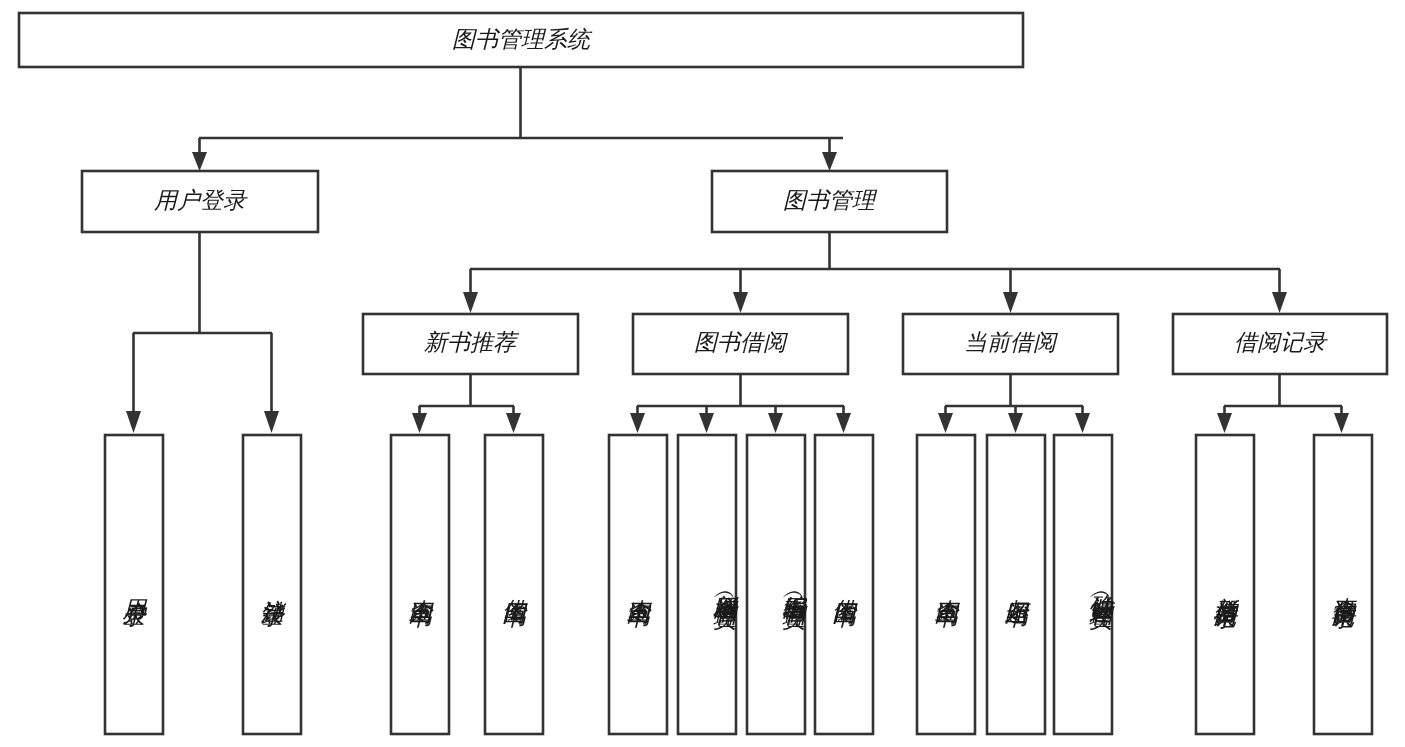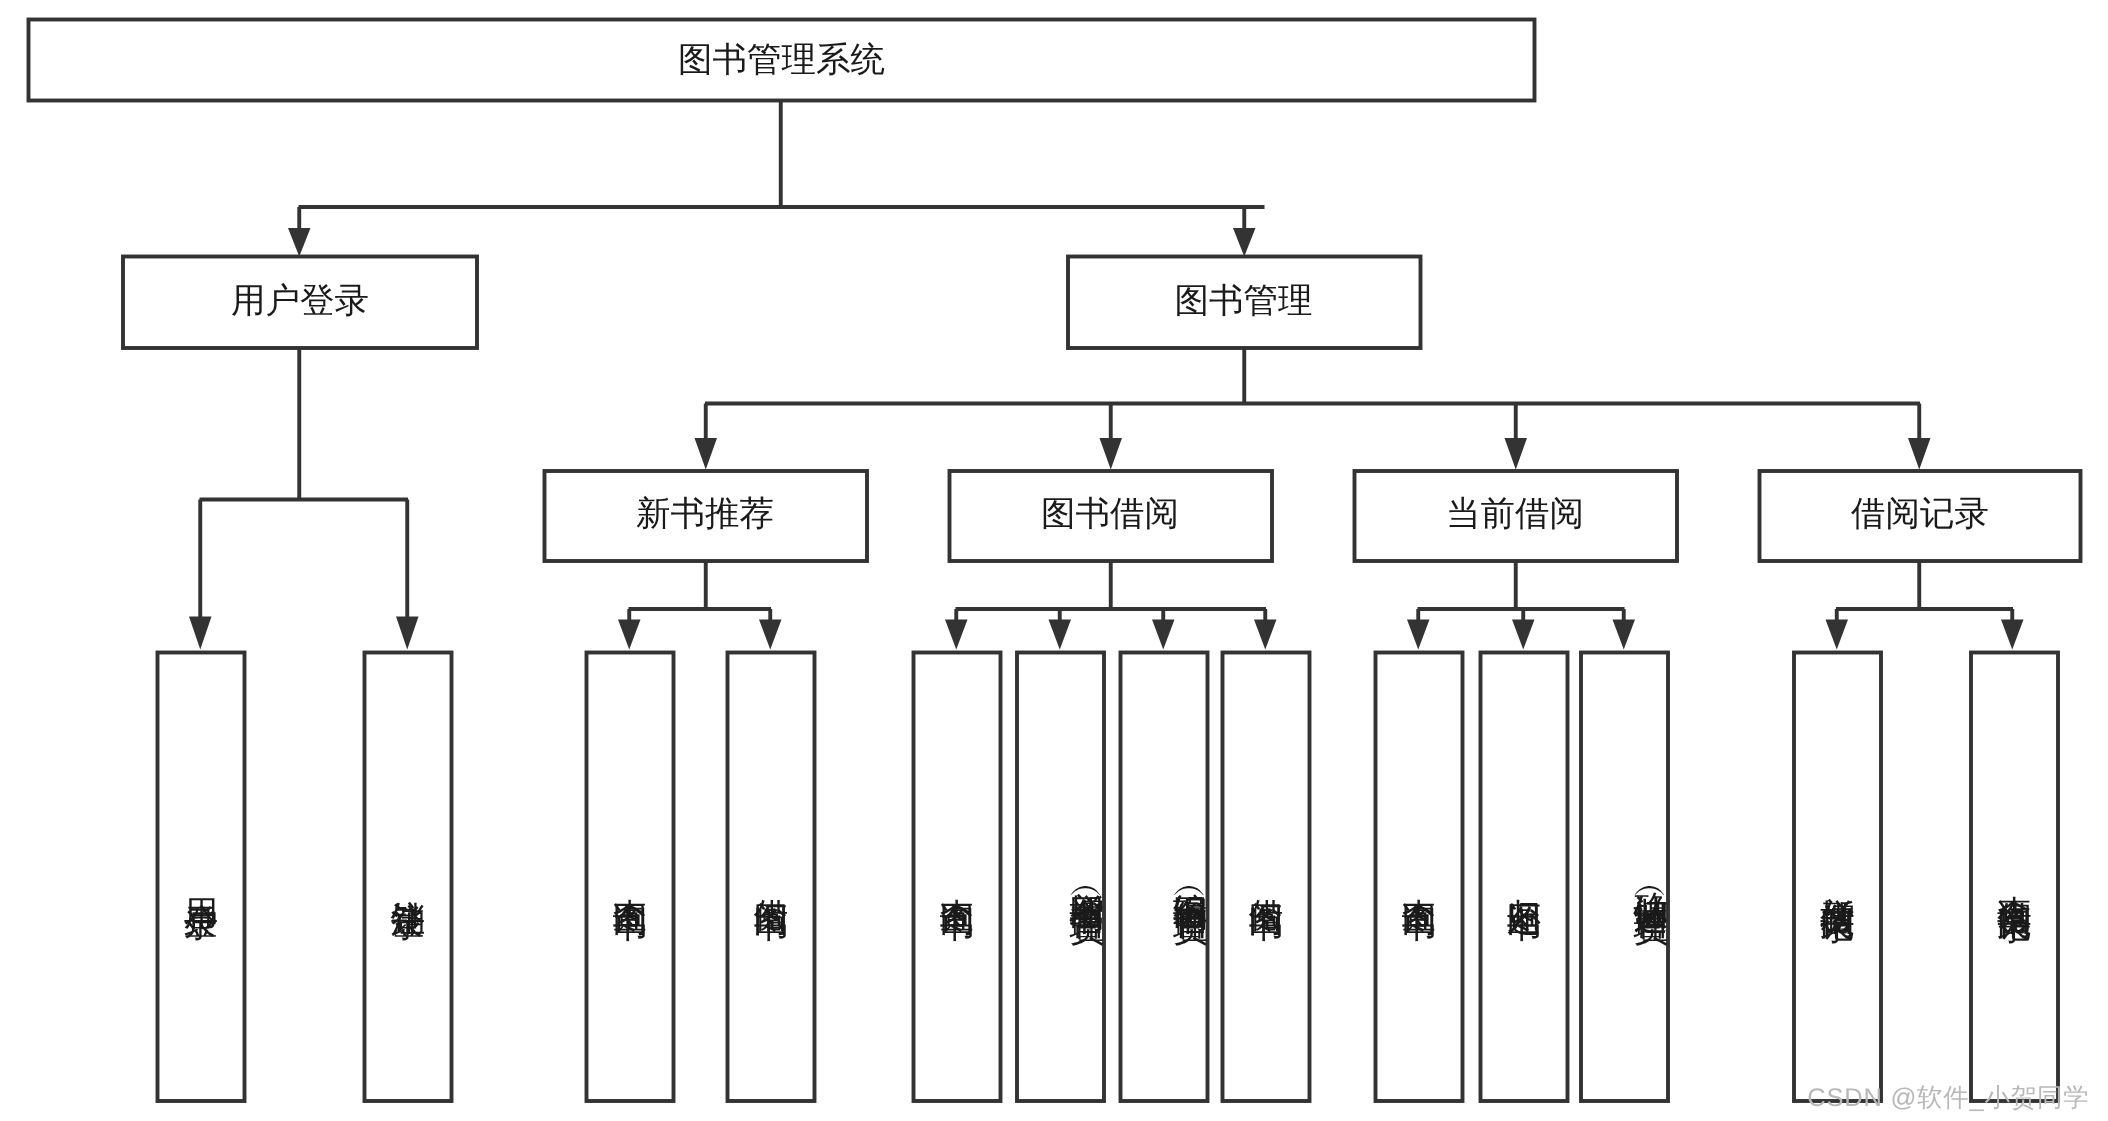--- a/index.html
+++ b/index.html
@@ -11,20 +11,21 @@
     width: 1405px;
     height: 747px;
     font-family: "Liberation Sans", "DejaVu Sans", sans-serif;
     overflow: hidden;
     position: relative;
   }
   #diagram-root {
     position: relative;
     width: 1405px;
     height: 747px;
+    font-style: italic;
   }
   svg.flow {
     position: absolute;
     top: 0;
     left: 0;
     width: 1405px;
     height: 747px;
     display: block;
   }
   .node-box {
@@ -198,14 +199,13 @@
   <div class="node-label-v" style="left:609px; top:435px; width:58px; height:299px;">查询图书</div>
   <div class="node-label-v" style="left:678px; top:435px; width:58px; height:299px; align-items:flex-start;">新增图书（管理员）</div>
   <div class="node-label-v" style="left:747px; top:435px; width:58px; height:299px; align-items:flex-start;">编辑图书（管理员）</div>
   <div class="node-label-v" style="left:815px; top:435px; width:58px; height:299px;">借阅图书</div>
   <div class="node-label-v" style="left:917px; top:435px; width:58px; height:299px;">查询图书</div>
   <div class="node-label-v" style="left:987px; top:435px; width:58px; height:299px;">归还图书</div>
   <div class="node-label-v" style="left:1054px; top:435px; width:58px; height:299px; align-items:flex-start;">确认归还（管理员）</div>
   <div class="node-label-v" style="left:1196px; top:435px; width:58px; height:299px;">新增借阅记录</div>
   <div class="node-label-v" style="left:1314px; top:435px; width:58px; height:299px;">查询借阅记录</div>
 
-  <div class="watermark">CSDN @软件_小贺同学</div>
 </div>
 
 </body></html>

